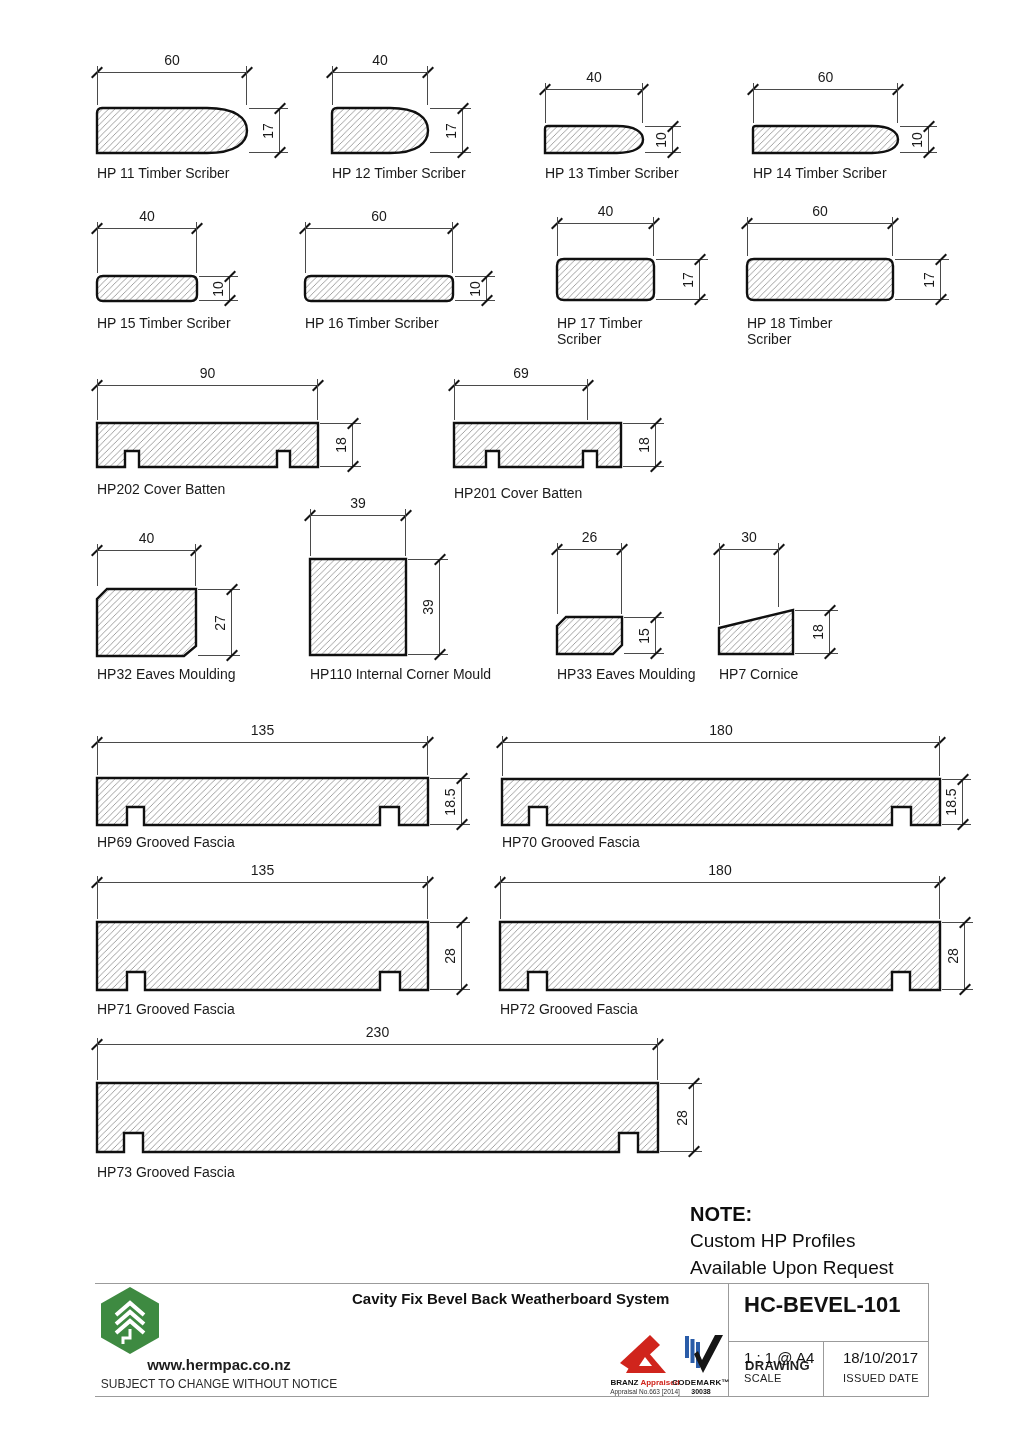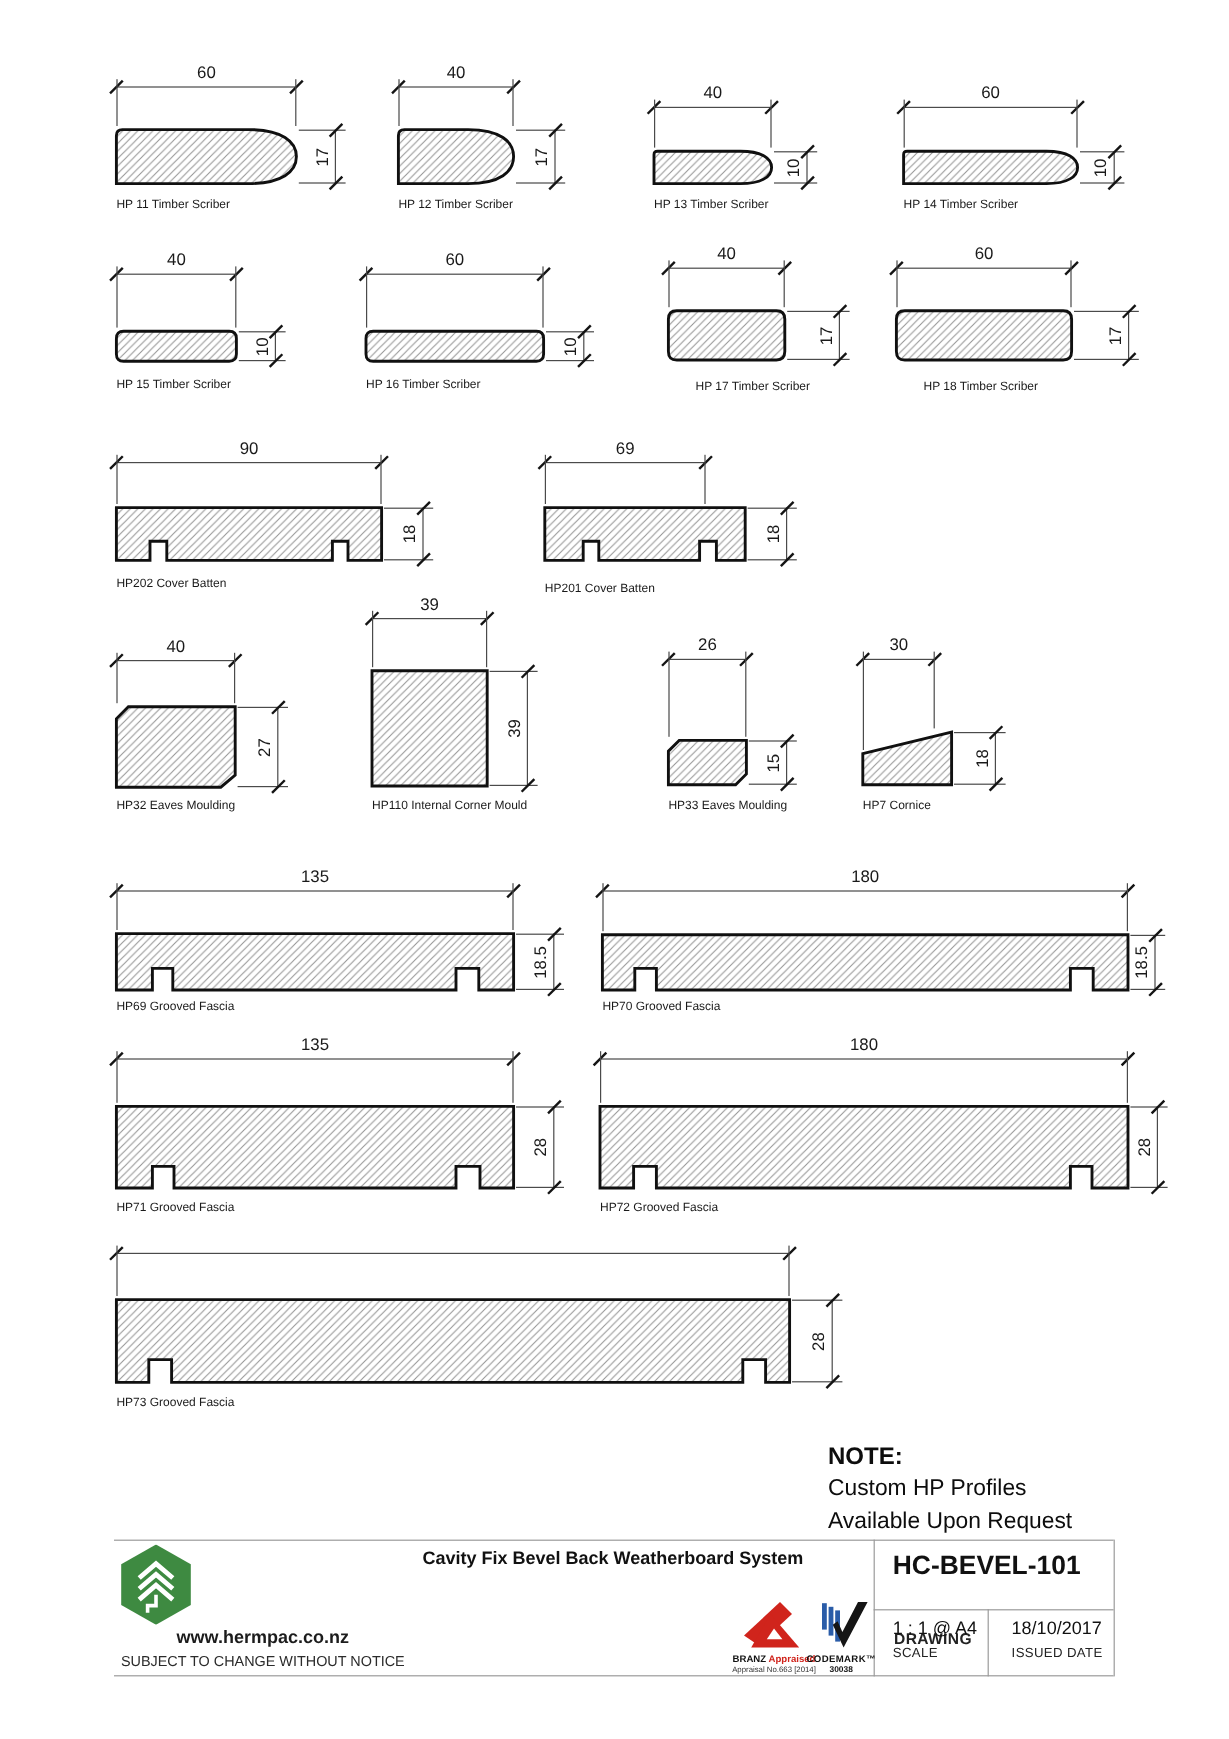--- a/index.html
+++ b/index.html
@@ -15,21 +15,21 @@
   .hdim .num{position:absolute;left:0;right:0;top:-20px;text-align:center;font-size:14px;}
   .vdim{position:absolute;}
   .vdim .ln{position:absolute;right:8px;top:0;bottom:0;width:1px;background:#4a4a4a;}
   .vdim .ext{position:absolute;left:0;right:0;height:1px;background:#4a4a4a;}
   .vdim .ext.t{top:0;} .vdim .ext.b{bottom:0;}
   .vdim .tick{position:absolute;right:7px;width:2px;height:15px;background:#141414;transform:rotate(45deg);}
   .vdim .tick.t{top:-7px;} .vdim .tick.b{bottom:-7px;}
   .vdim .num{position:absolute;right:12px;top:50%;transform:translateY(-50%) rotate(180deg);
              writing-mode:vertical-rl;font-size:14px;line-height:15px;}
   .shape{position:absolute;}
-  .plabel{position:absolute;font-size:10px;white-space:nowrap;text-align:right;}
+  .plabel{position:absolute;font-size:14px;white-space:nowrap;}
   .plabel.wrap{white-space:normal;width:118px;line-height:16px;}
   
   .note{position:absolute;left:690px;top:1203px;}
   .note h3{margin:0;font-size:20px;font-weight:bold;color:#0d0d0d;}
   .note p{margin:3px 0 0 0;font-size:19px;line-height:24px;color:#0d0d0d;}
   
   .tline{position:absolute;background:#9b9b9b;}
   .brand-word{position:absolute;left:166px;top:1298px;font-size:38px;font-weight:bold;color:#2a2a2a;letter-spacing:-1px;}
   .website{position:absolute;left:95px;top:1356px;width:248px;text-align:center;font-size:15px;font-weight:bold;color:#1c1c1c;}
   .disclaimer{position:absolute;left:95px;top:1377px;width:248px;text-align:center;font-size:12px;color:#2b2b2b;}
@@ -430,20 +430,21 @@
     <i class="ln"></i>
       <i class="ext t"></i>
       <i class="ext b"></i>
       <i class="tick t"></i>
       <i class="tick b"></i>
     <span class="num">28</span>
   </div>
   <div class="plabel" style="left:500px;top:1001px">HP72 Grooved Fascia</div>
 
   <div class="hdim" style="left:97px;top:1044px;width:561px;height:36px">
+    <span class="num">230</span>
     <i class="ln"></i>
       <i class="tick l"></i>
       <i class="tick r"></i>
       <i class="ext l"></i>
       <i class="ext r"></i>
   </div>
   <svg class="shape" style="left:94px;top:1080px" width="567" height="75">
     <path transform="translate(3,3)" d="M0,69 L0,0 L561,0 L561,69 L541,69 L541,50 L522,50 L522,69 L46,69 L46,50 L27,50 L27,69 Z" fill="url(#hatch)" stroke="#101010" stroke-width="2.4"></path>
   </svg>
   <div class="vdim" style="left:660px;top:1083px;width:42px;height:69px">

